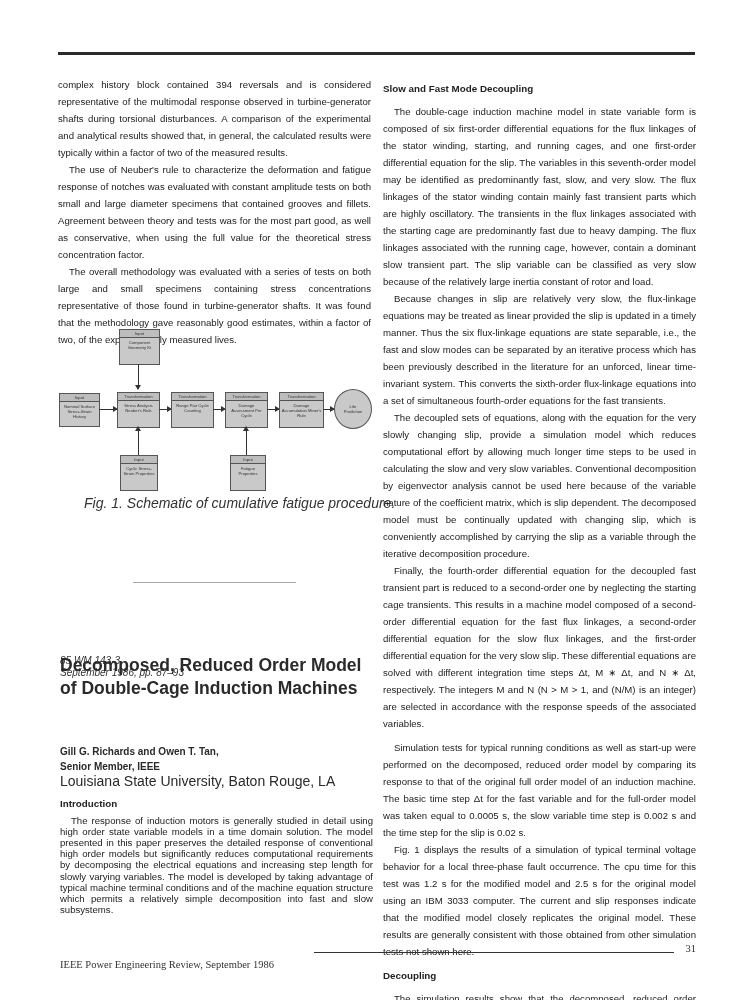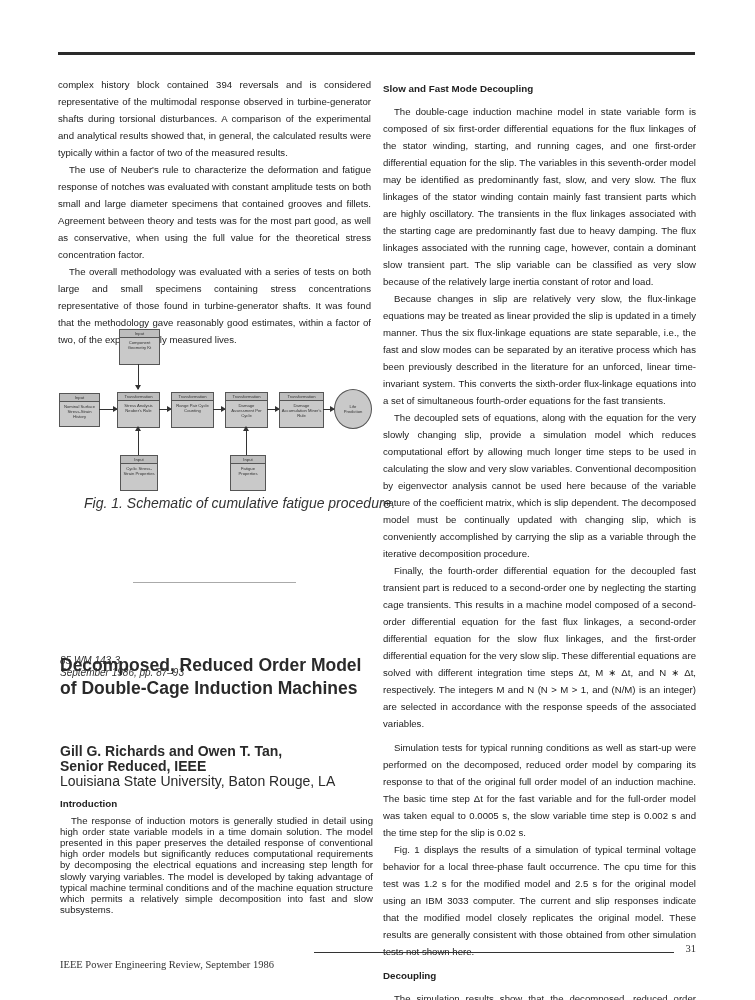--- a/index.html
+++ b/index.html
@@ -24,21 +24,21 @@
   .arrow-h { position:absolute; height:1px; background:#333; }
   .arrow-h::after { content:""; position:absolute; right:-1px; top:-3px; border-left:5px solid #333; border-top:3.5px solid transparent; border-bottom:3.5px solid transparent; }
   .arrow-v-down { position:absolute; width:1px; background:#333; }
   .arrow-v-down::after { content:""; position:absolute; bottom:-1px; left:-3px; border-top:5px solid #333; border-left:3.5px solid transparent; border-right:3.5px solid transparent; }
   .arrow-v-up { position:absolute; width:1px; background:#333; }
   .arrow-v-up::after { content:""; position:absolute; top:-1px; left:-3px; border-bottom:5px solid #333; border-left:3.5px solid transparent; border-right:3.5px solid transparent; }
   .caption { position:absolute; left:84px; top:495px; font-size:14px; font-style:italic; color:#333; }
   .shortrule { position:absolute; left:133px; top:582px; width:163px; height:1px; background:#aaa; }
   .ref { position:absolute; left:60px; top:655px; font-size:10px; line-height:12px; font-style:italic; color:#333; }
   .title { position:absolute; left:60px; top:654px; width:320px; font-size:17.5px; line-height:23px; font-weight:bold; color:#2a2a2a; }
-  .authors { position:absolute; left:60px; top:744px; font-size:14px; line-height:15px; font-weight:bold; color:#2a2a2a; }
+  .authors { position:absolute; left:60px; top:744px; font-size:10px; line-height:15px; font-weight:bold; color:#2a2a2a; }
   .affil { position:absolute; left:60px; top:774px; font-size:14px; line-height:14px; color:#2a2a2a; }
   .intro { position:absolute; left:60px; top:798px; width:313px; font-size:9.6px; line-height:11.1px; text-align:justify; }
   .intro p { margin:0; text-indent:11px; }
   .footer { position:absolute; left:60px; top:943px; width:636px; height:14px; font-family:"Liberation Serif", serif; font-size:10.5px; color:#333; }
   .footer .jn { position:absolute; left:0; top:16px; }
   .footer .fline { position:absolute; left:254px; right:22px; top:9px; height:1px; background:#333; }
   .footer .pg { position:absolute; right:0; top:0; }
 </style>
 </head>
 <body>
@@ -109,21 +109,21 @@
 
 <div class="shortrule"></div>
 
 <div class="ref">
   <div>85 WM 143-3</div>
   <div>September 1986, pp. 87–93</div>
 </div>
 <div class="title">Decomposed, Reduced Order Model of Double-Cage Induction Machines</div>
 <div class="authors">
   <div>Gill G. Richards and Owen T. Tan,</div>
-  <div>Senior Reduced, IEEE</div>
+  <div>Senior Member, IEEE</div>
 </div>
 <div class="affil">Louisiana State University, Baton Rouge, LA</div>
 
 <div class="intro">
   <div class="section-head">Introduction</div>
   <p>The response of induction motors is generally studied in detail using high order state variable models in a time domain solution. The model presented in this paper preserves the detailed response of conventional high order models but significantly reduces computational requirements by decomposing the electrical equations and increasing step length for slowly varying variables. The model is developed by taking advantage of typical machine terminal conditions and of the machine equation structure which permits a relatively simple decomposition into fast and slow subsystems.</p>
 </div>
 
 <div class="col col-right">
   <div class="section-head">Slow and Fast Mode Decoupling</div>

